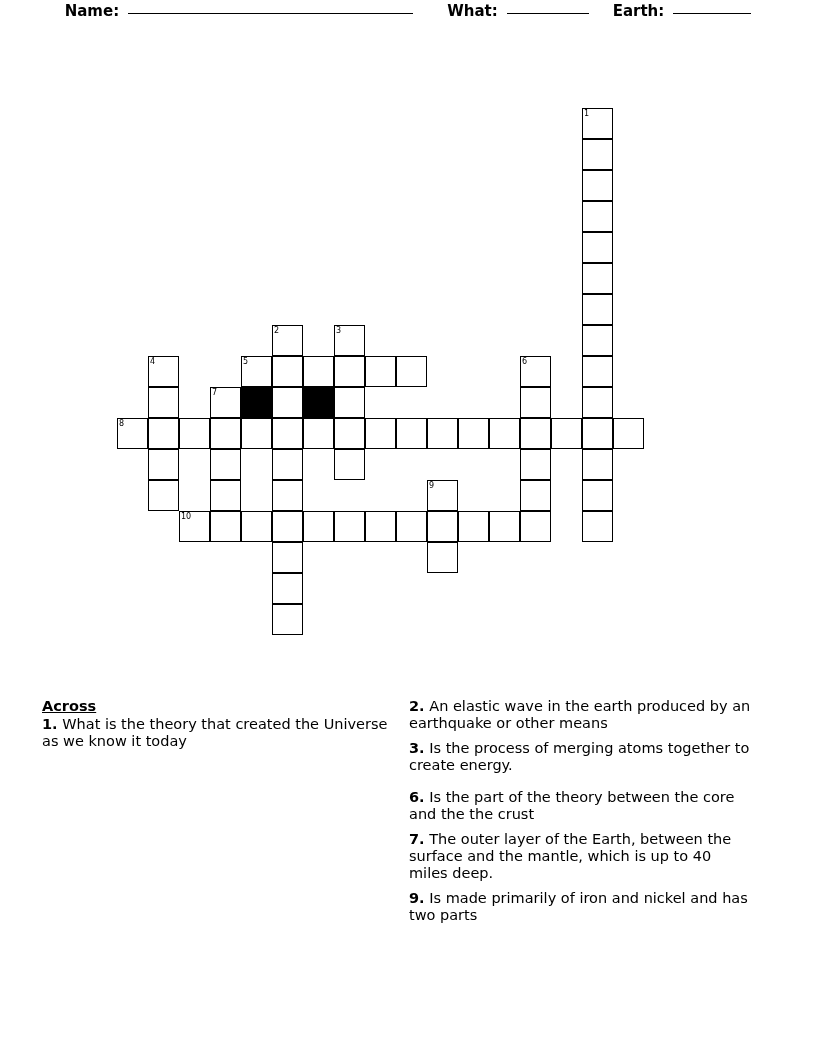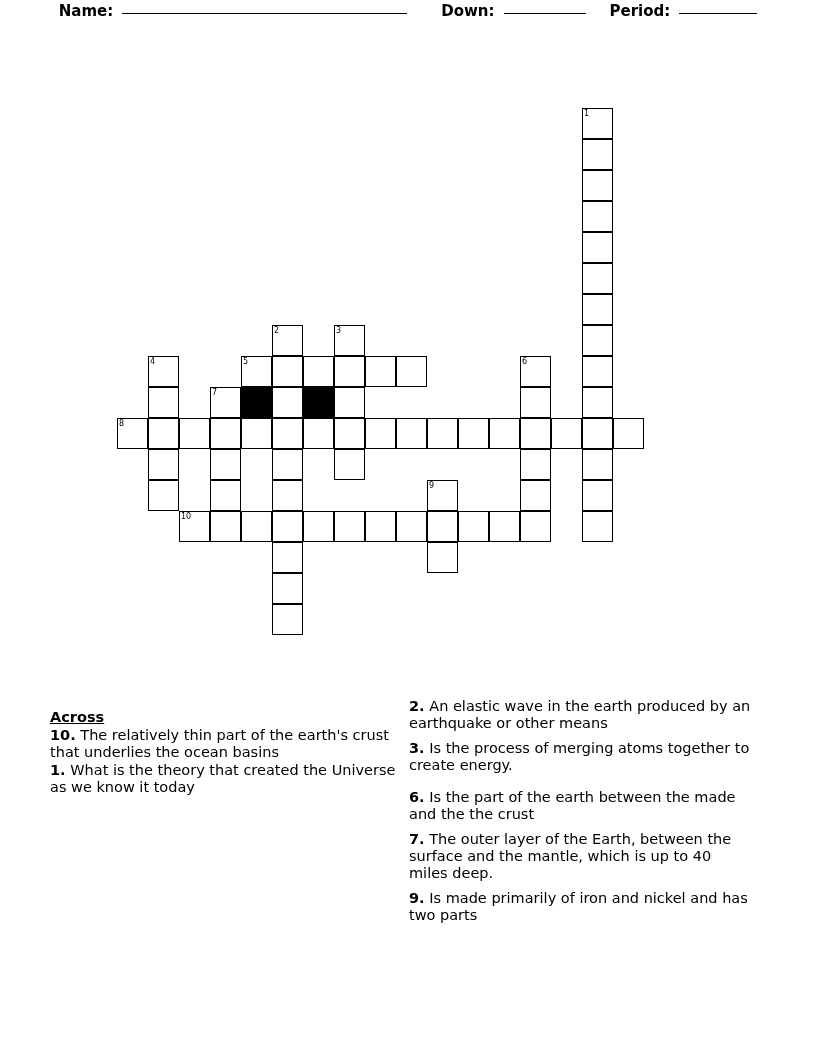--- a/index.html
+++ b/index.html
@@ -102,21 +102,21 @@
     left: 0;
     width: 816px;
     height: 290px;
   }
   .col {
     position: absolute;
     top: 0;
     font-size: 14.5px;
     line-height: 17px;
   }
-  .col-left { left: 50px; width: 348px; margin-top: 11px; }
+  .col-left { left: 42px; width: 348px; }
   .col-right { left: 409px; width: 345px; }
   .sec-head {
     font-weight: bold;
     text-decoration: underline;
     margin-bottom: 1px;
   }
   .clue {
     margin-bottom: 1px;
   }
   .clue .n {
@@ -129,26 +129,26 @@
 
 <div class="page">
 
   <div class="header-line">
     <span class="field">
       <span class="lbl">Name:</span>
       <span class="rule name"></span>
     </span>
     <span class="gap-lg"></span>
     <span class="field">
-      <span class="lbl">Down:</span>
+      <span class="lbl">What:</span>
       <span class="rule date"></span>
     </span>
     <span class="gap-md"></span>
     <span class="field">
-      <span class="lbl">Period:</span>
+      <span class="lbl">Earth:</span>
       <span class="rule period"></span>
     </span>
   </div>
 
 
   <div id="grid-wrap">
       <div class="cell" style="left: 582px; top: 4px;">
         <span class="num">1</span>
       </div>
       <div class="cell" style="left: 582px; top: 35px;"></div>
@@ -240,24 +240,20 @@
       <div class="cell" style="left: 272px; top: 438px;"></div>
       <div class="cell" style="left: 427px; top: 438px;"></div>
       <div class="cell" style="left: 272px; top: 469px;"></div>
       <div class="cell" style="left: 272px; top: 500px;"></div>
     </div>
 
   <div class="clues">
     <div class="col col-left">
       <div class="sec-head">Across</div>
 
-      <div class="clue">
-        <span class="n">10.</span>
-        <span>The relatively thin part of the earth's crust that underlies the ocean basins</span>
-      </div>
 
       <div class="clue">
         <span class="n">1.</span>
         <span>What is the theory that created the Universe as we know it today</span>
       </div>
     </div>
 
     <div class="col col-right">
       <div class="clue">
         <span class="n">2.</span>
@@ -265,21 +261,21 @@
       </div>
       <div class="spacer-sm"></div>
       <div class="clue">
         <span class="n">3.</span>
         <span>Is the process of merging atoms together to create energy.</span>
       </div>
       <div class="spacer-sm"></div>
       <div class="spacer-sm"></div>
       <div class="clue">
         <span class="n">6.</span>
-        <span>Is the part of the earth between the made and the the crust</span>
+        <span>Is the part of the theory between the core and the the crust</span>
       </div>
       <div class="spacer-sm"></div>
       <div class="clue">
         <span class="n">7.</span>
         <span>The outer layer of the Earth, between the surface and the mantle, which is up to 40 miles deep.</span>
       </div>
       <div class="spacer-sm"></div>
       <div class="clue">
         <span class="n">9.</span>
         <span>Is made primarily of iron and nickel and has two parts</span>

